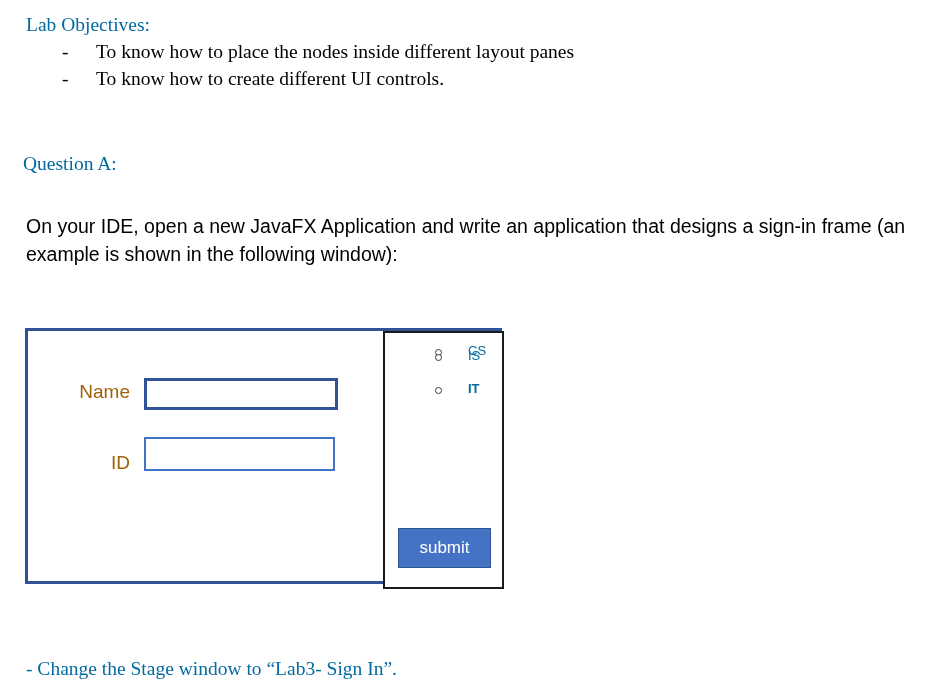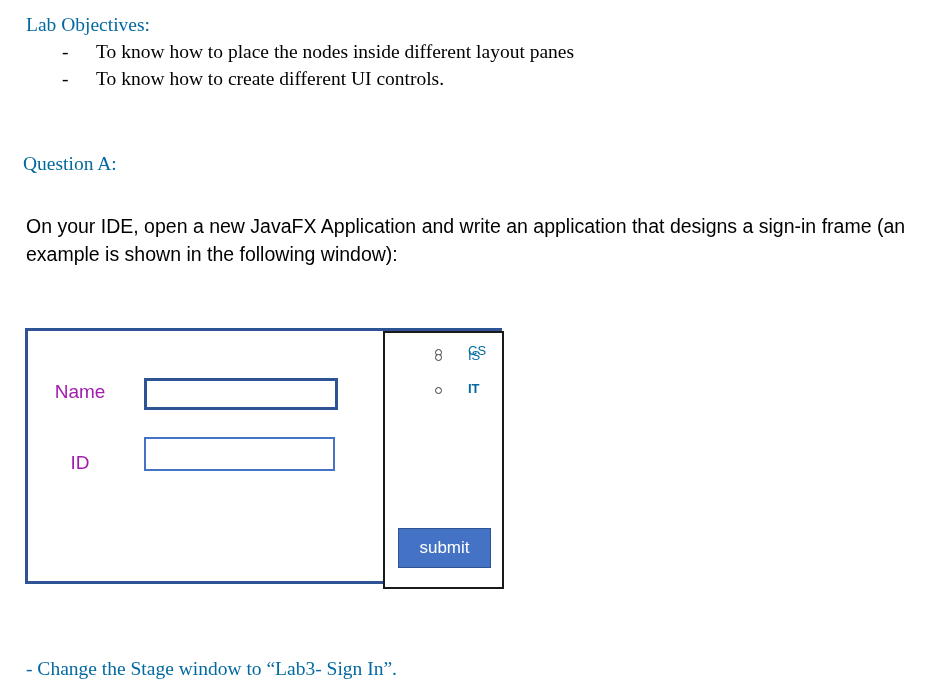--- a/index.html
+++ b/index.html
@@ -75,22 +75,22 @@
     height: 256px;
     border: 3px solid #2E5496;
     box-sizing: border-box;
     background: #ffffff;
   }
 
   .field-label {
     position: absolute;
     font-family: "Liberation Sans", "DejaVu Sans", sans-serif;
     font-size: 19px;
-    color: #a21caf;
-    text-align: center;
+    color: #a16207;
+    text-align: right;
     white-space: pre;
   }
   #name-label { left: 30px; top: 381px; width: 100px; }
   #id-label   { left: 30px; top: 452px; width: 100px; }
 
   .text-field {
     position: absolute;
     box-sizing: border-box;
     background: #ffffff;
   }

